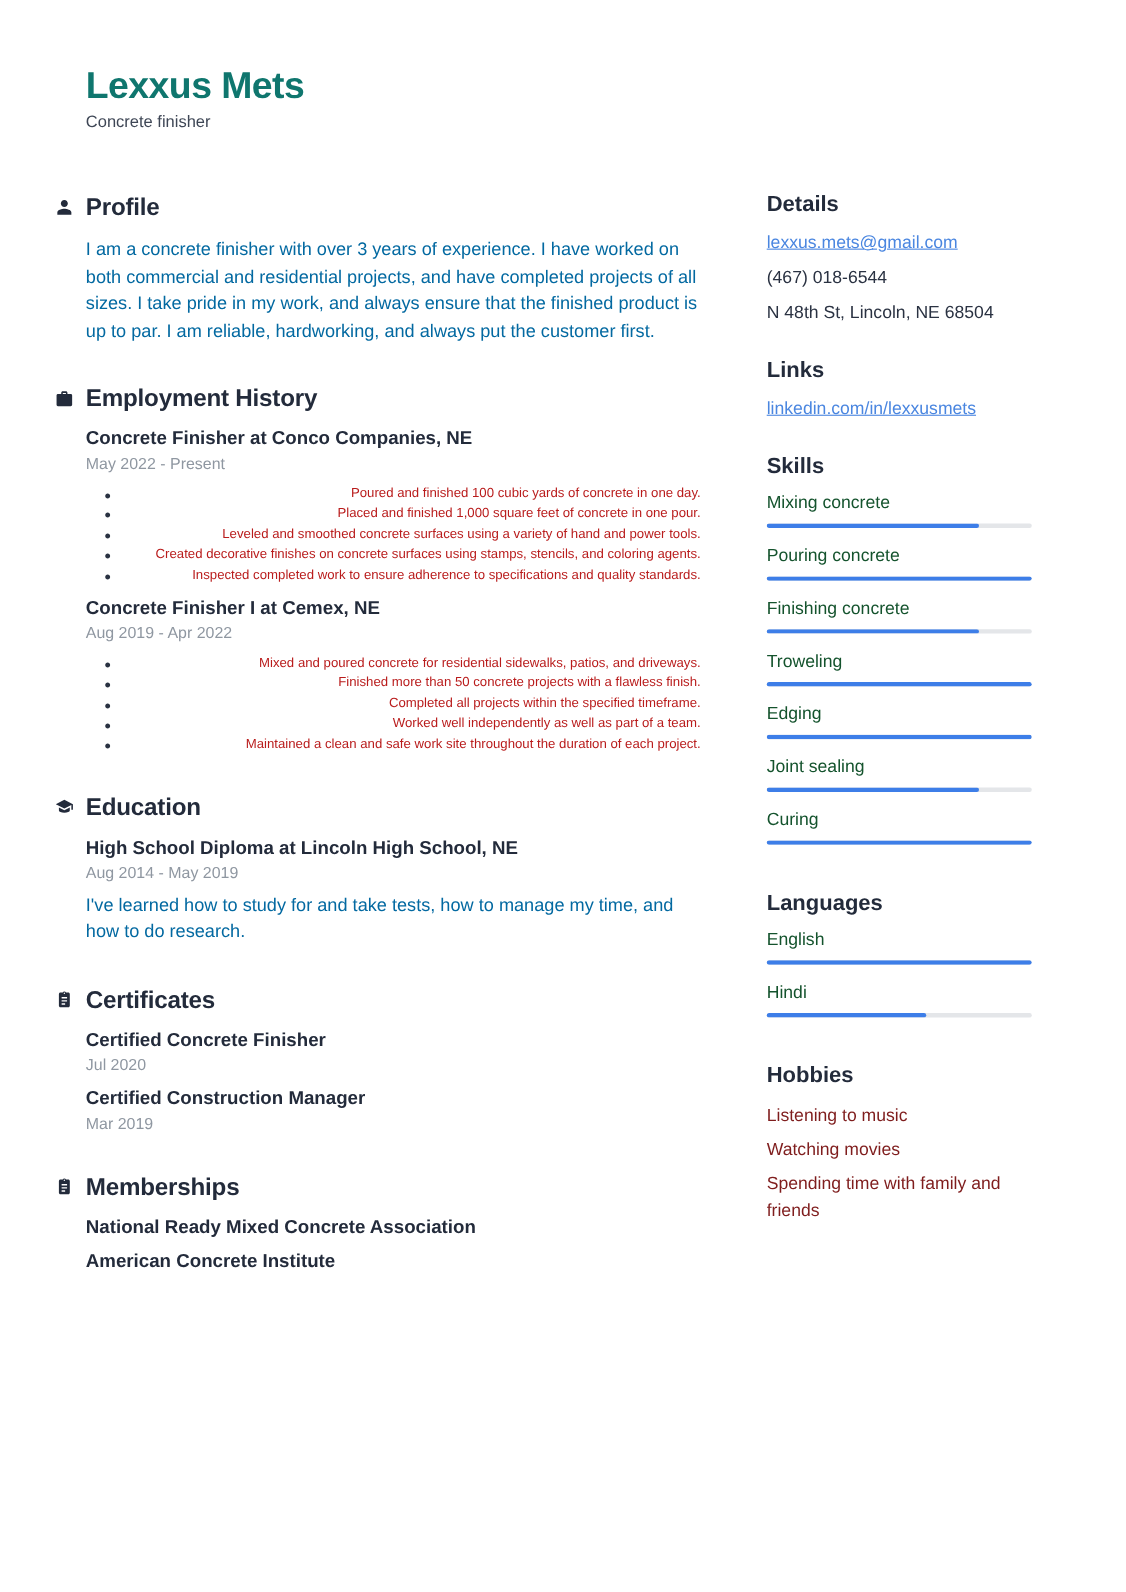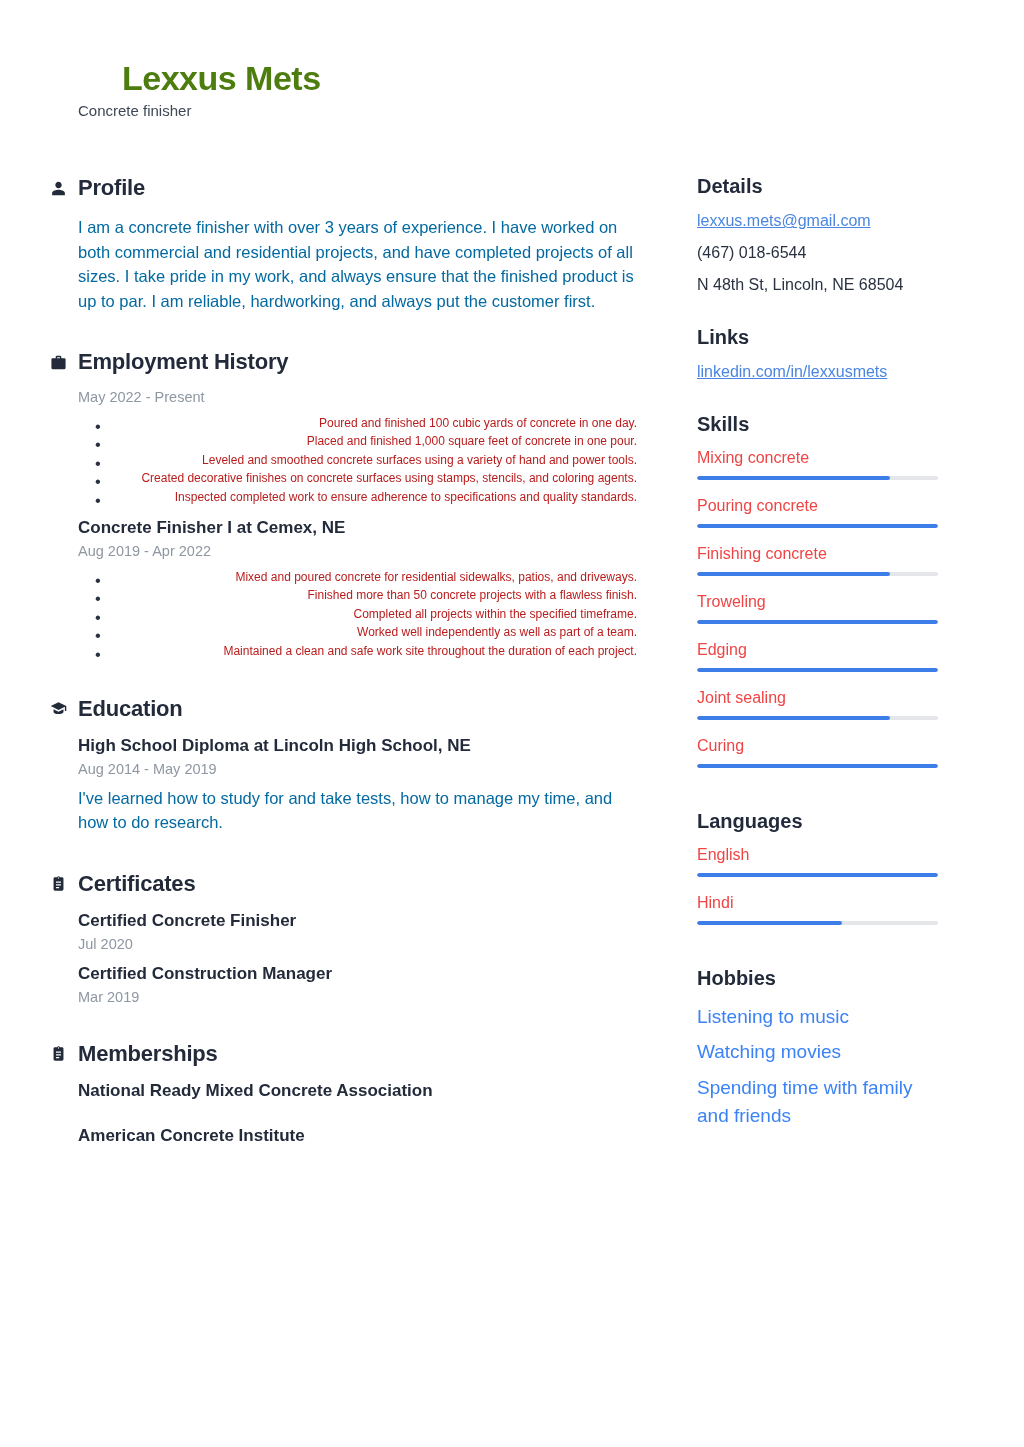--- a/index.html
+++ b/index.html
@@ -9,22 +9,22 @@
     font-family: "Liberation Sans", sans-serif;
     color: #2a3242;
     overflow: hidden;
     position: relative;
   }
   .page {
     padding: 60px 86px 40px 78px;
   }
   
   .name {
-    font-size: 34px; font-weight: 700; color: #4d7c0f;
-    letter-spacing: -0.5px; line-height: 1.1; margin-left: 44px;
+    font-size: 34px; font-weight: 700; color: #0f766e;
+    letter-spacing: -0.5px; line-height: 1.1;
   }
   .job-title {
     font-size: 15px; color: #3f4756; margin-top: 5px;
   }
   
   .columns { display: flex; margin-top: 56px; }
   .col-left { width: 559px; flex: 0 0 559px; }
   .col-right { width: 241px; flex: 0 0 241px; margin-left: 60px; }
   
   .section { margin-bottom: 36px; }
@@ -44,35 +44,35 @@
     position: relative; padding-left: 34px;
     font-size: 12px; line-height: 1.45; color: #b91c1c;
     margin-bottom: 1px;
     text-align: right;
   }
   ul.bullets li::before {
     content: "•"; position: absolute; left: 17px; top: 0;
     color: #2a3242; font-size: 16.5px;
   }
   .edu-text { margin-top: 9px; }
-  .plain-item { font-size: 17px; font-weight: 700; color: #232b3b; margin-bottom: 25px; }
+  .plain-item { font-size: 17px; font-weight: 700; color: #232b3b; margin-bottom: 11px; }
   
   .r-section { margin-bottom: 30px; }
   .r-head { font-size: 20px; font-weight: 700; color: #232b3b; margin-bottom: 13px; }
   .r-line { font-size: 16px; color: #2a3242; margin-bottom: 11px; line-height: 1.3; }
   a.link { color: #4a86e0; text-decoration: underline; }
   .skill-row { margin-bottom: 17px; }
-  .skill-name { font-size: 16px; color: #ef4444; }
+  .skill-name { font-size: 16px; color: #14532d; }
   .bar-track {
     margin-top: 9px; width: 100%; height: 4px;
     background: #e4e6e9; border-radius: 2px; overflow: hidden;
   }
   .bar-fill { height: 100%; background: #3d7ee8; border-radius: 2px; }
   .gap-lg { margin-top: 42px; }
-  .hobby-line { font-size: 19px; line-height: 1.5; color: #3b82f6; margin-bottom: 7px; }
+  .hobby-line { font-size: 16px; line-height: 1.5; color: #7f1d1d; margin-bottom: 7px; }
 </style>
 </head>
 <body>
 
 <div class="page">
 
   <div>
     <div class="name">Lexxus Mets</div>
     <div class="job-title">Concrete finisher</div>
   </div>
@@ -97,20 +97,21 @@
         <div class="sec-head">
           <span class="icon">
             <svg viewBox="0 0 24 24">
                 <path d="M10 2.5h4c1.1 0 2 .9 2 2V6h4.2c1 0 1.8.8 1.8 1.8v12c0 1-.8 1.7-1.8 1.7H3.8c-1 0-1.8-.8-1.8-1.7v-12C2 6.8 2.8 6 3.8 6H8V4.5c0-1.1.9-2 2-2zm0 3.5h4V4.5h-4V6z"></path>
               </svg>
           </span>
           <span class="sec-title">Employment History</span>
         </div>
 
         <div class="item">
+          <div class="item-title">Concrete Finisher at Conco Companies, NE</div>
           <div class="item-dates">May 2022 - Present</div>
           <ul class="bullets">
             <li>Poured and finished 100 cubic yards of concrete in one day.</li>
             <li>Placed and finished 1,000 square feet of concrete in one pour.</li>
             <li>Leveled and smoothed concrete surfaces using a variety of hand and power tools.</li>
             <li>Created decorative finishes on concrete surfaces using stamps, stencils, and coloring agents.</li>
             <li>Inspected completed work to ensure adherence to specifications and quality standards.</li>
           </ul>
         </div>
 

